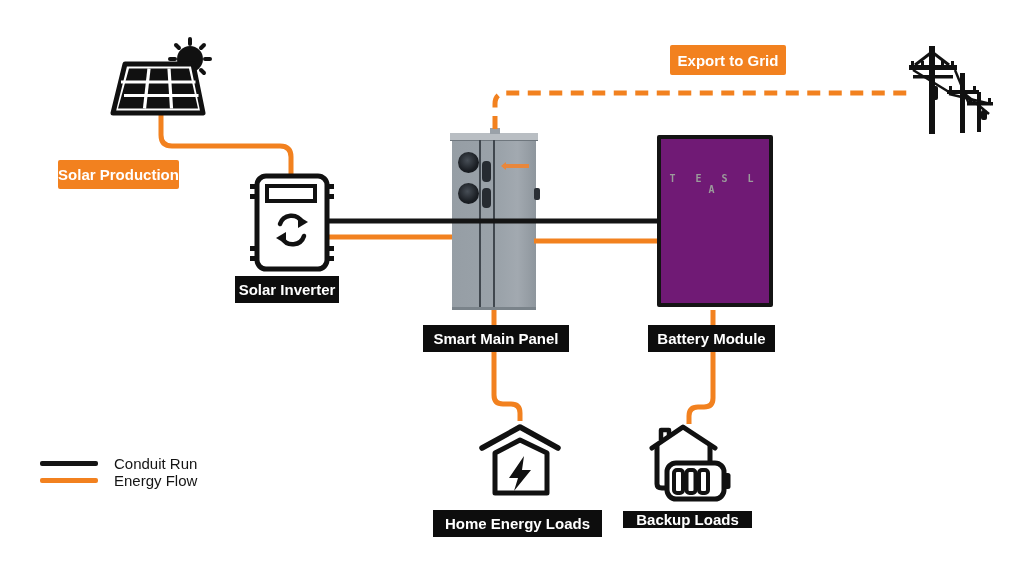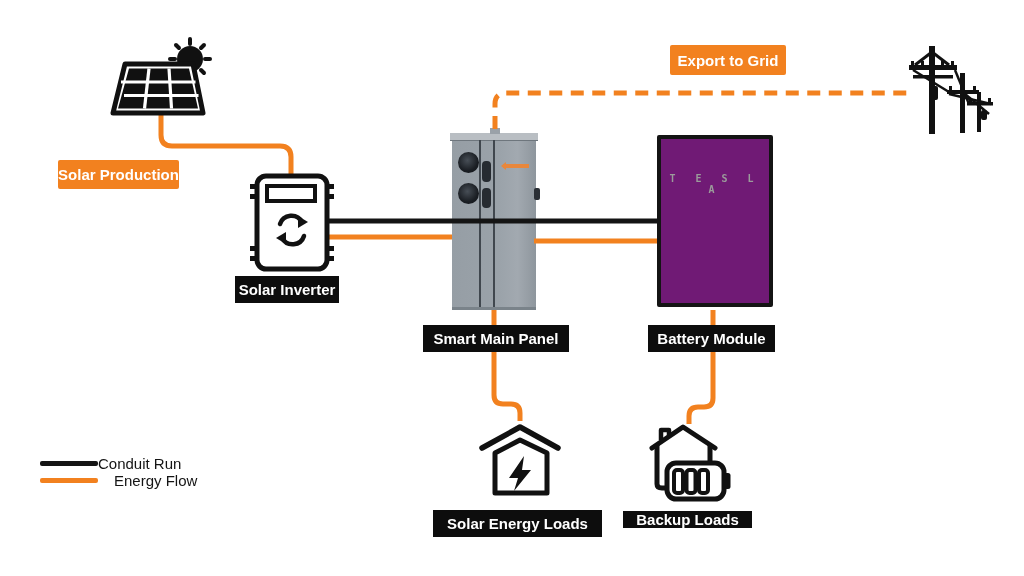--- a/index.html
+++ b/index.html
@@ -179,26 +179,26 @@
   <div class="abs label label-orange" style="left:58px; top:160px; width:121px; height:29px;">Solar Production</div>
 
   <div class="abs label label-orange" style="left:670px; top:45px; width:116px; height:30px;">Export to Grid</div>
 
   <div class="abs label label-black" style="left:235px; top:276px; width:104px; height:27px;">Solar Inverter</div>
 
   <div class="abs label label-black" style="left:423px; top:325px; width:146px; height:27px;">Smart Main Panel</div>
 
   <div class="abs label label-black" style="left:648px; top:325px; width:127px; height:27px;">Battery Module</div>
 
-  <div class="abs label label-black" style="left:433px; top:510px; width:169px; height:27px;">Solar Energy Loads</div>
+  <div class="abs label label-black" style="left:433px; top:510px; width:169px; height:27px;">Home Energy Loads</div>
 
   <div class="abs label label-black" style="left:623px; top:511px; width:129px; height:17px;">Backup Loads</div>
 
   <div class="abs" style="left:40px; top:455px;">
-    <div style="display:flex; align-items:center; ">
+    <div style="display:flex; align-items:center; gap:16px;">
       <div class="legend-swatch" style="background:#141414;"></div>
       <div class="legend-text">Conduit Run</div>
     </div>
     <div style="display:flex; align-items:center; gap:16px; ">
       <div class="legend-swatch" style="background:#F2811F;"></div>
       <div class="legend-text">Energy Flow</div>
     </div>
   </div>
 
 </div>

